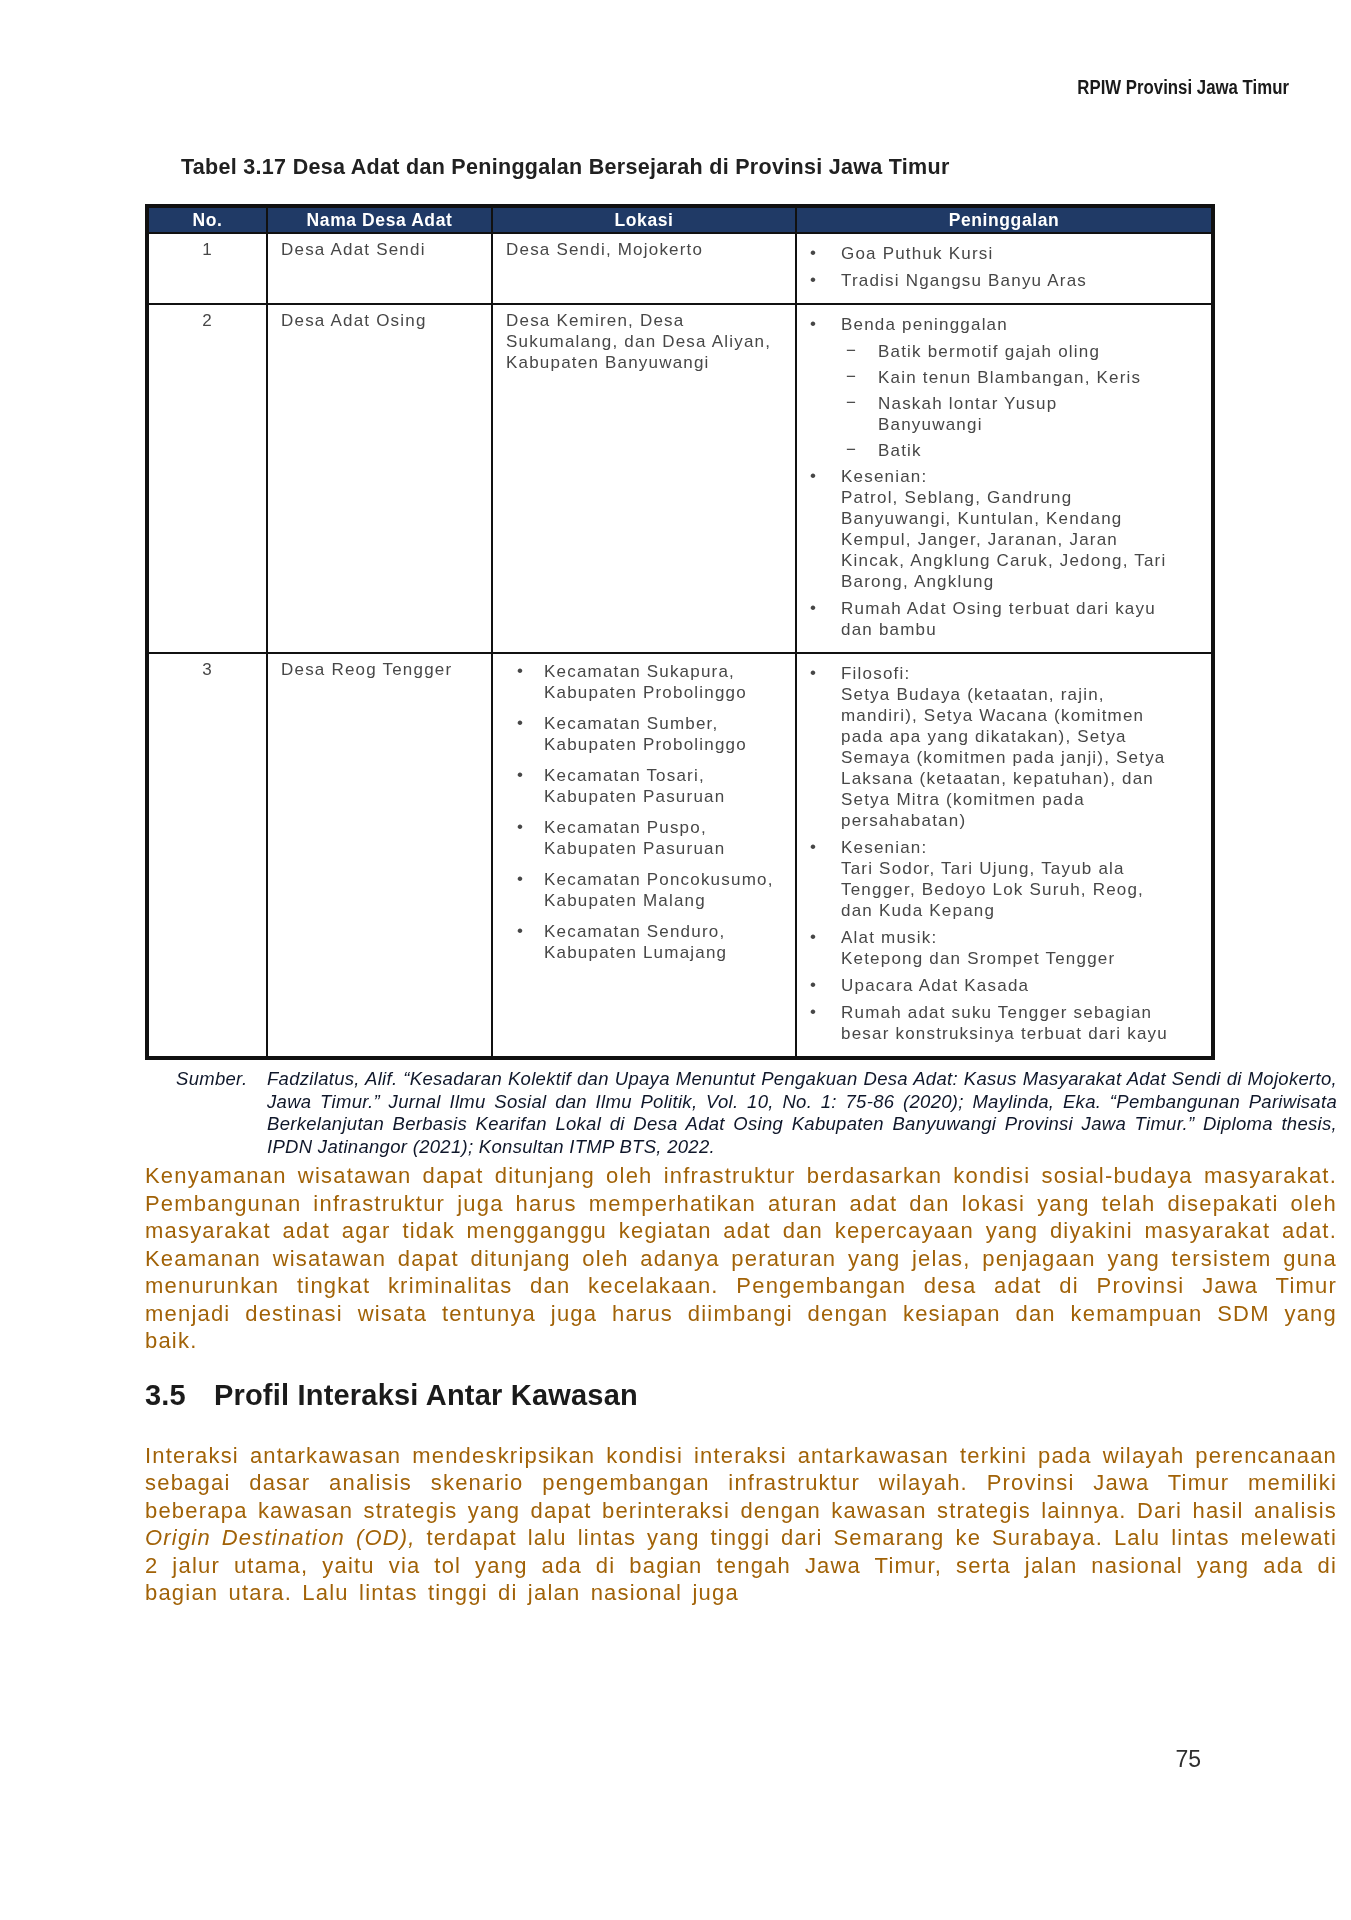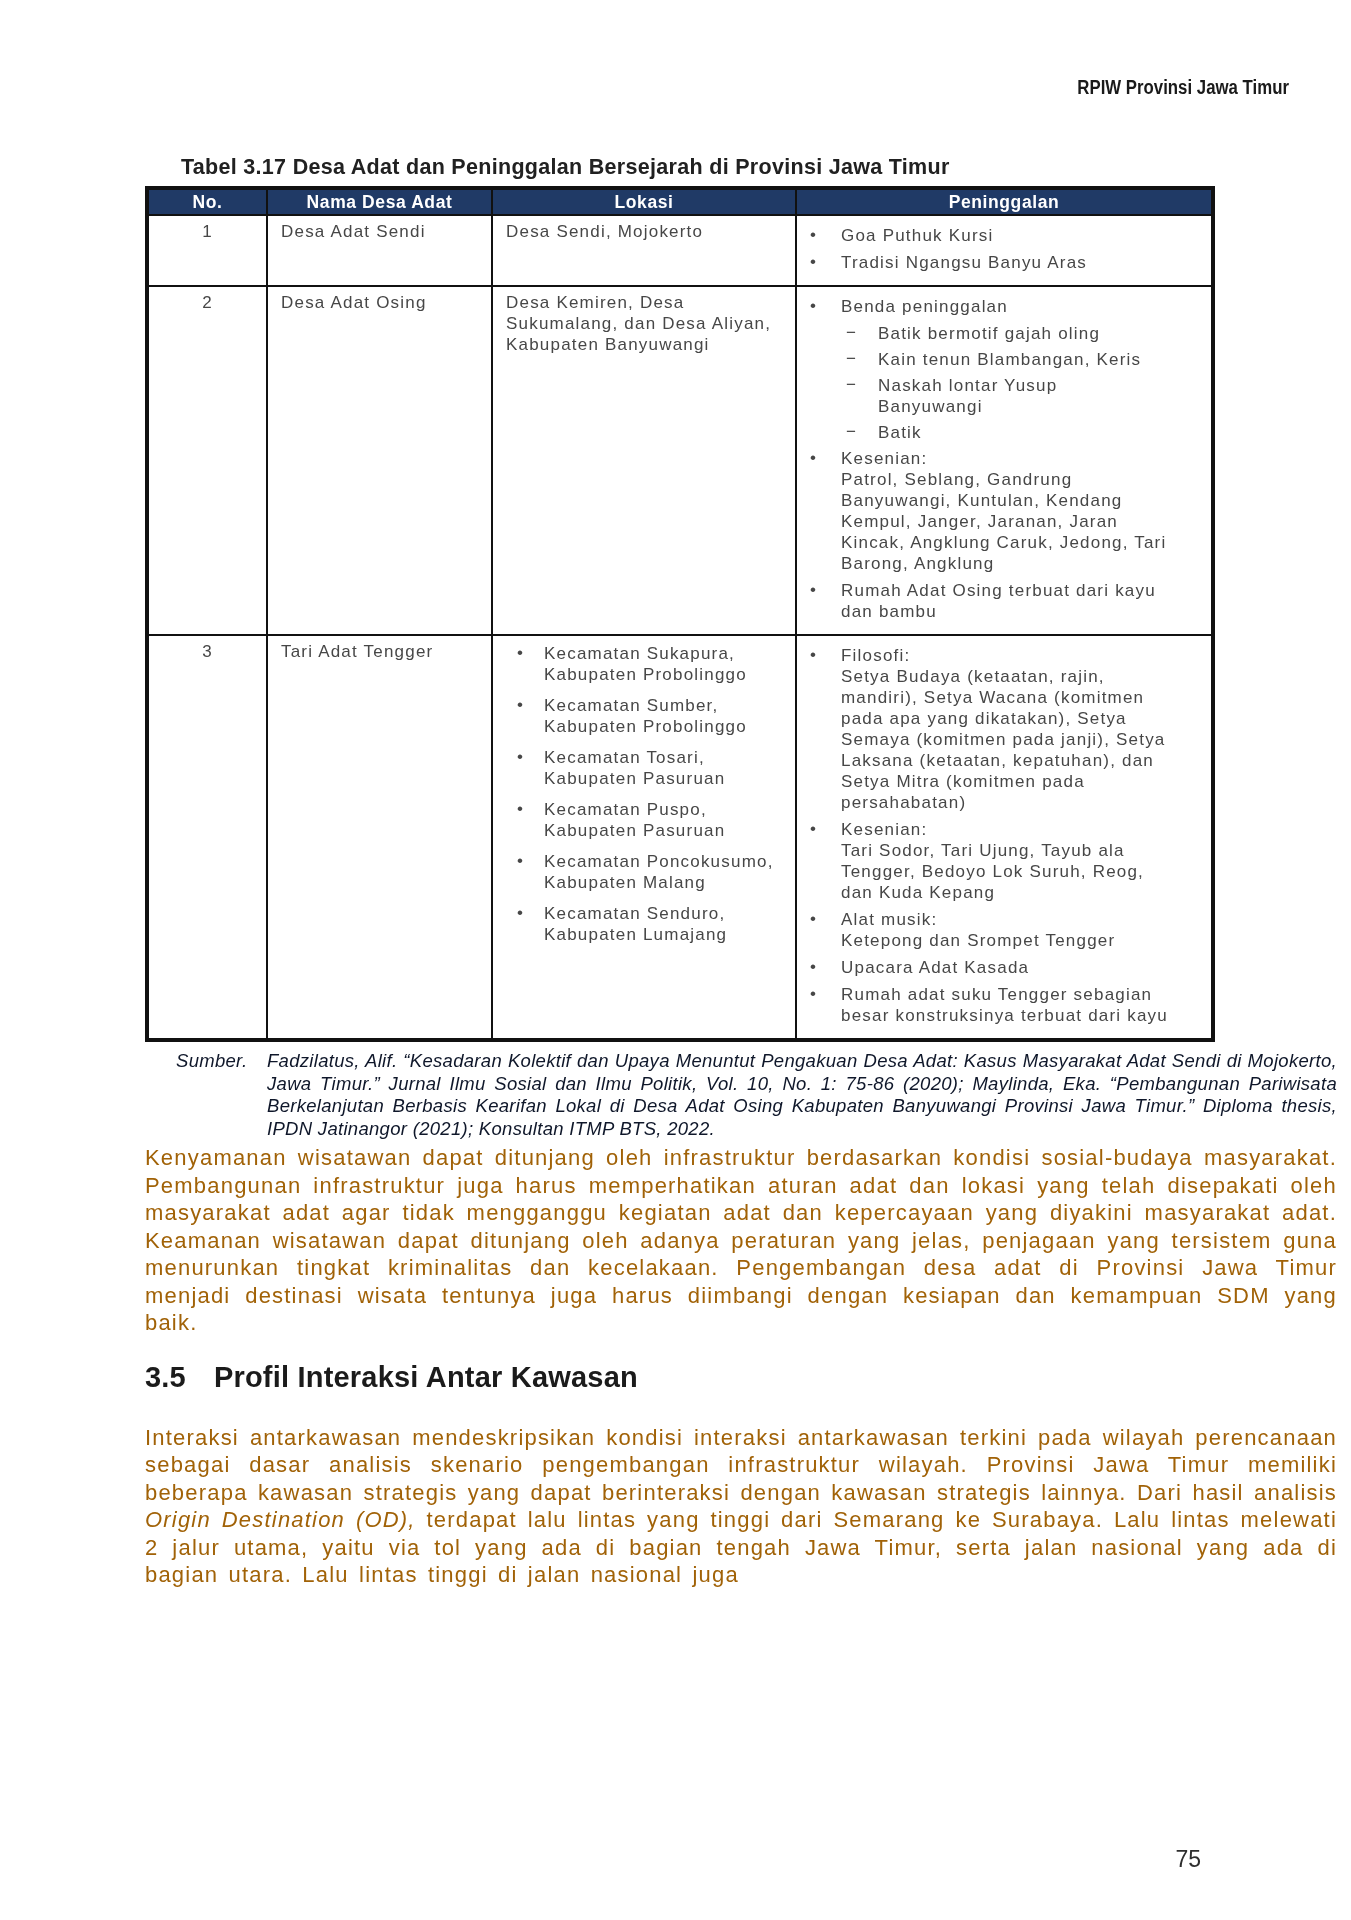--- a/index.html
+++ b/index.html
@@ -6,21 +6,21 @@
   html,body { background:#ffffff; }
   body { width:1351px; height:1920px; position:relative; font-family:"Liberation Sans",sans-serif; }
   .page { position:absolute; inset:0; background:#fff; overflow:hidden; }
   .content { position:absolute; left:145px; top:0; width:1192px; }
 
   .doc-header { margin-top:74px; text-align:right; padding-right:48px; font-weight:bold; font-size:20px; line-height:27px; color:#1a1a1a; }
   .doc-header .squeeze { display:inline-block; transform:scaleX(.84); transform-origin:100% 50%; white-space:nowrap; }
 
   .table-title { margin-top:54px; margin-left:36px; font-weight:bold; font-size:21.5px; letter-spacing:.3px; color:#212121; }
 
-  table.adat { margin-top:6px; width:1066px; border-collapse:collapse; table-layout:fixed; border:4px solid #111; color:#474747;padding-left:39px; }
+  table.adat { margin-top:24px; width:1066px; border-collapse:collapse; table-layout:fixed; border:4px solid #111; color:#474747;padding-left:39px; }
   table.adat th { color:#fff; font-size:17.5px; font-weight:bold; height:27px; letter-spacing:.6px; border:2.5px solid #111; text-align:center; vertical-align:middle; }
   table.adat td { border:2.5px solid #111; vertical-align:top; font-size:17px; line-height:21px; letter-spacing:1.2px; }
   .cell-no { text-align:center; padding-top:5px; }
   .cell-nama { padding:5px 8px 5px 13px; }
   .cell-lokasi { padding:5px 8px 6px 13px; }
   .cell-pen { padding:5px 6px 6px 0; }
 
   .lok-text { padding-right:2px; }
   .pi { position:relative; padding-left:44px; margin:4px 24px 6px 0; }
   .pi > .mk { position:absolute; left:13px; top:-1px; }
@@ -32,21 +32,21 @@
 
   .sumber { margin-top:8px; padding-left:31px; font-style:italic; font-size:18.5px; line-height:22.6px; letter-spacing:.3px; color:#0f172a; overflow:hidden; }
   .sumber-label { float:left; width:91px; }
   .sumber-text { margin-left:91px; text-align:justify; }
 
   .body-par { margin-top:4px; font-size:22px; line-height:27.5px; color:#a16207; text-align:justify; letter-spacing:1.2px; word-spacing:3px; }
 
   .section-heading { margin-top:24px; margin-bottom:30px; font-size:29px; font-weight:bold; color:#1b1b1b; letter-spacing:.2px; }
   .section-heading .num { margin-right:28px; }
 
-  .page-number { position:absolute; top:1846px; right:150px; font-size:23px; color:#2e2e2e; }
+  .page-number { position:absolute; top:1746px; right:150px; font-size:23px; color:#2e2e2e; }
 </style>
 </head>
 <body>
 
 <div class="page">
   <div class="content">
 
     <div class="doc-header">
       <div><span class="squeeze">RPIW Provinsi Jawa Timur</span></div>
     </div>
@@ -91,21 +91,21 @@
               <div class="pi dash"><span class="mk">−</span><span>Batik bermotif gajah oling</span></div>
               <div class="pi dash"><span class="mk">−</span><span>Kain tenun Blambangan, Keris</span></div>
               <div class="pi dash"><span class="mk">−</span><span>Naskah lontar Yusup Banyuwangi</span></div>
               <div class="pi dash"><span class="mk">−</span><span>Batik</span></div>
               <div class="pi"><span class="mk">•</span><span>Kesenian:</span><div class="cont">Patrol, Seblang, Gandrung Banyuwangi, Kuntulan, Kendang Kempul, Janger, Jaranan, Jaran Kincak, Angklung Caruk, Jedong, Tari Barong, Angklung</div></div>
               <div class="pi"><span class="mk">•</span><span>Rumah Adat Osing terbuat dari kayu dan bambu</span></div>
             </td>
           </tr>
           <tr>
             <td class="cell-no">3</td>
-            <td class="cell-nama">Tari Adat Tengger</td>
+            <td class="cell-nama">Desa Reog Tengger</td>
             <td class="cell-lokasi">
               <div class="pi"><span class="mk">•</span><span>Kecamatan Sukapura, Kabupaten Probolinggo</span></div>
               <div class="pi"><span class="mk">•</span><span>Kecamatan Sumber, Kabupaten Probolinggo</span></div>
               <div class="pi"><span class="mk">•</span><span>Kecamatan Tosari, Kabupaten Pasuruan</span></div>
               <div class="pi"><span class="mk">•</span><span>Kecamatan Puspo, Kabupaten Pasuruan</span></div>
               <div class="pi"><span class="mk">•</span><span>Kecamatan Poncokusumo, Kabupaten Malang</span></div>
               <div class="pi"><span class="mk">•</span><span>Kecamatan Senduro, Kabupaten Lumajang</span></div>
             </td>
             <td class="cell-pen">
               <div class="pi"><span class="mk">•</span><span>Filosofi:</span><div class="cont">Setya Budaya (ketaatan, rajin, mandiri), Setya Wacana (komitmen pada apa yang dikatakan), Setya Semaya (komitmen pada janji), Setya Laksana (ketaatan, kepatuhan), dan Setya Mitra (komitmen pada persahabatan)</div></div>

